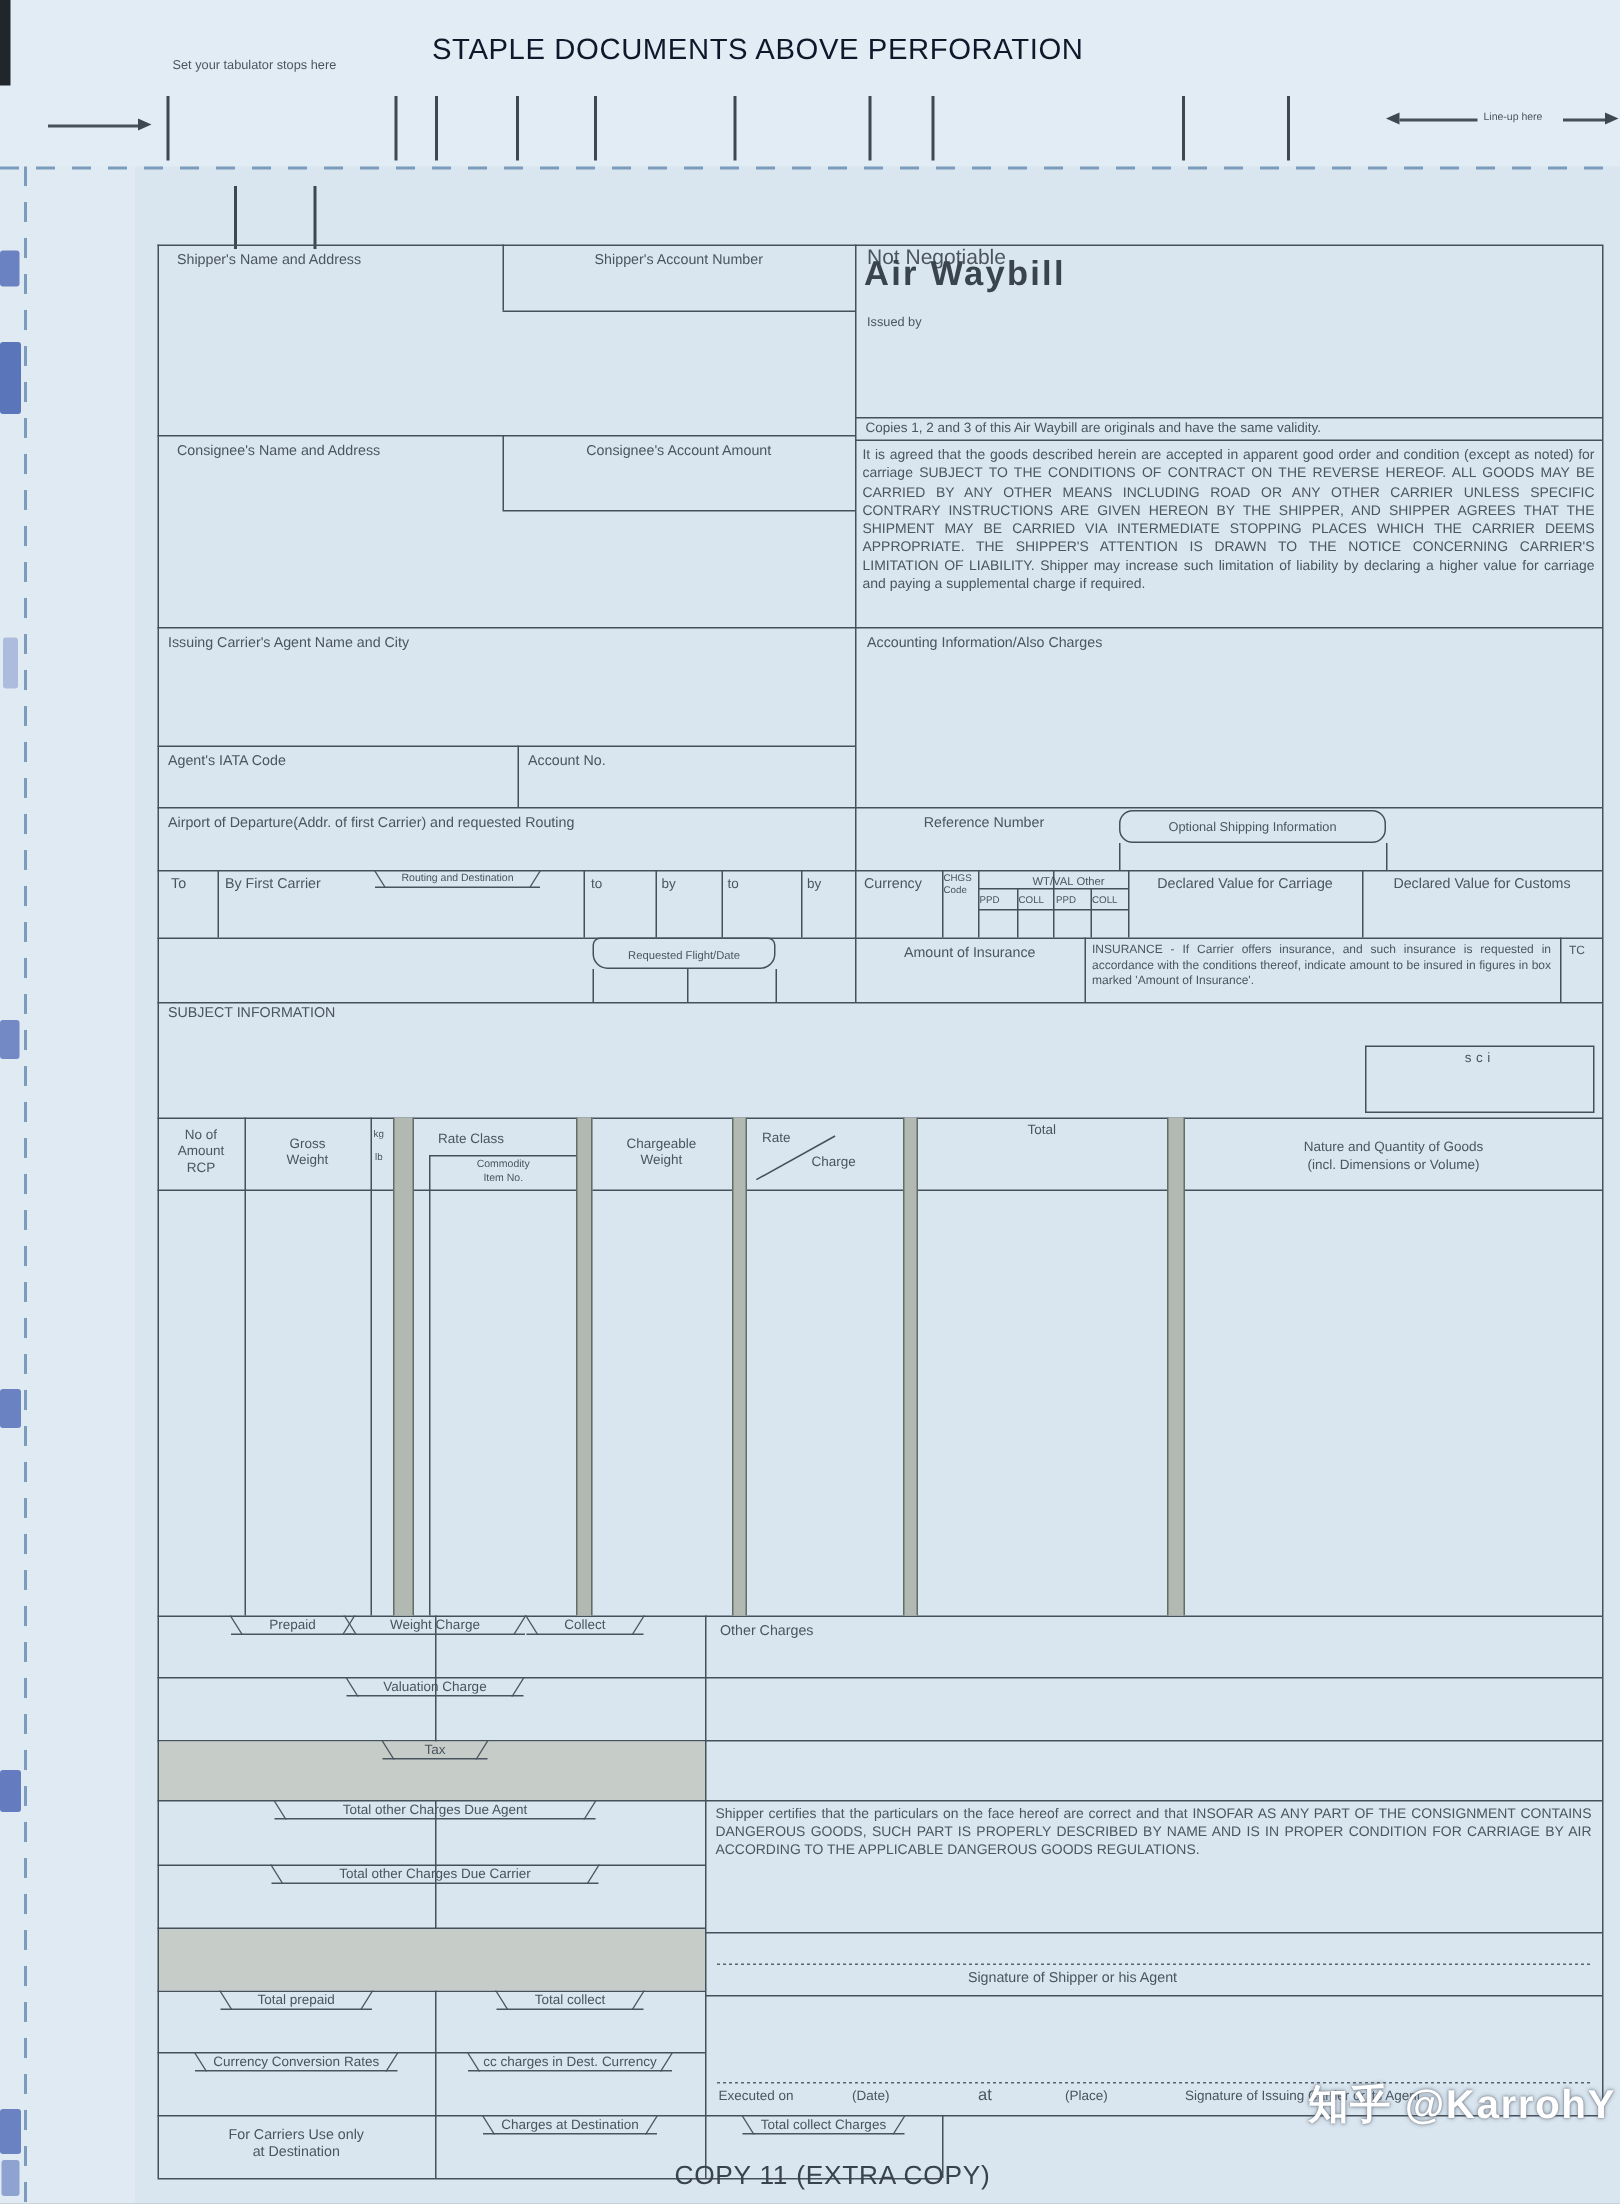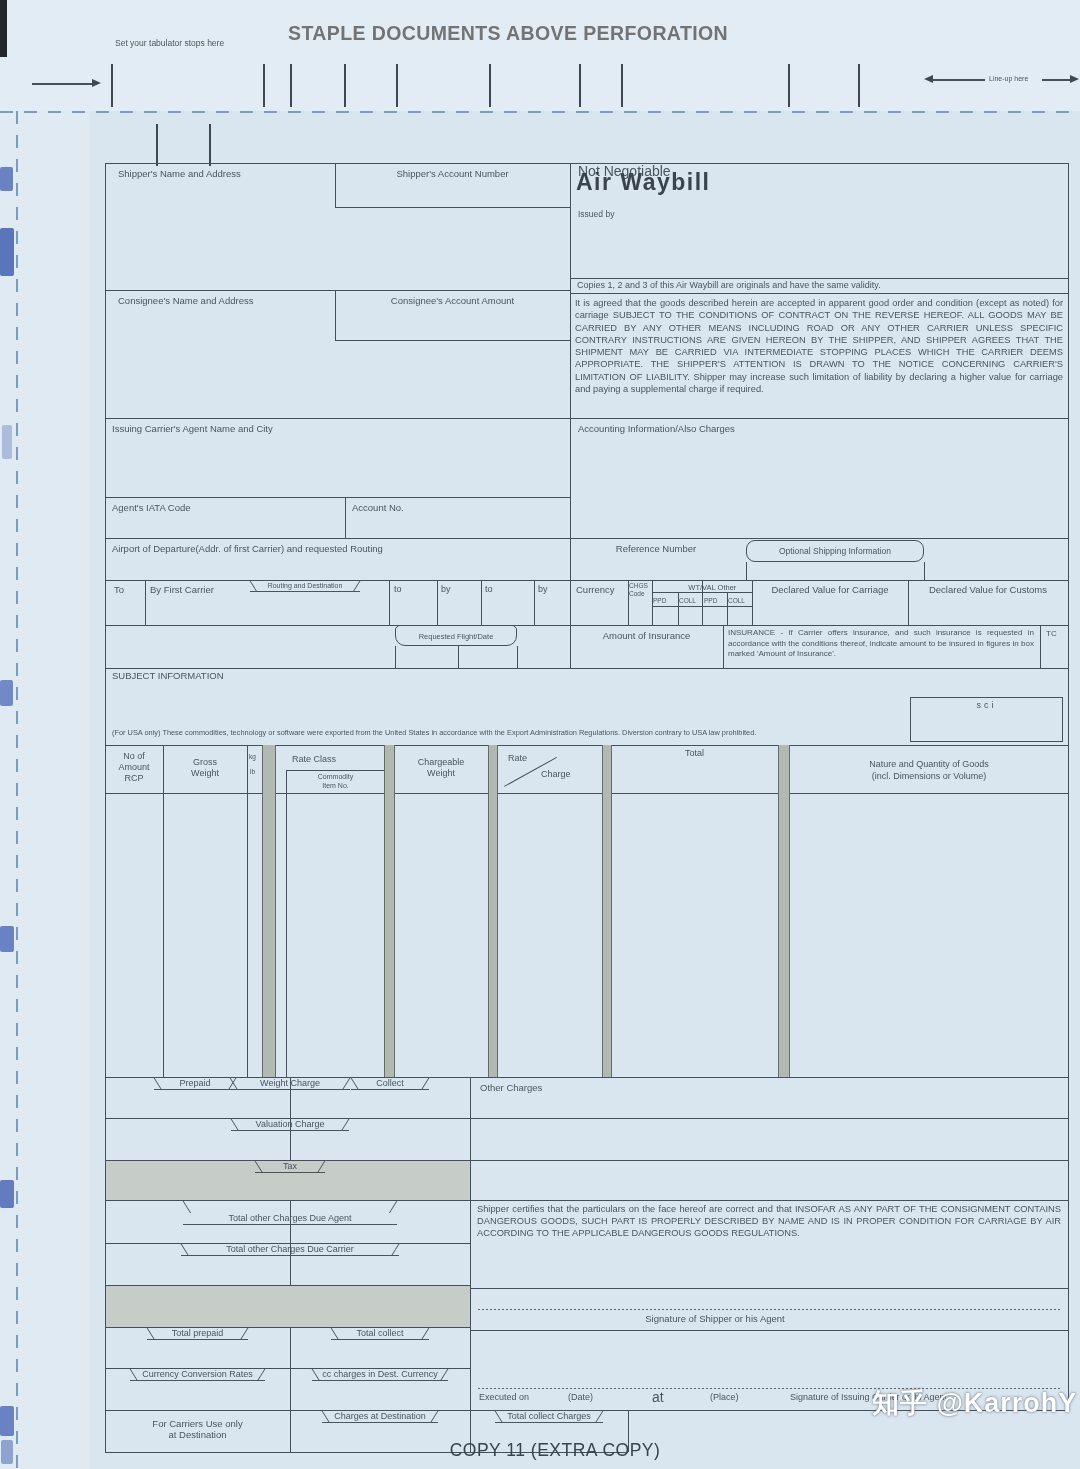--- a/index.html
+++ b/index.html
@@ -30,21 +30,21 @@
   .ah{position:absolute;width:0;height:0;}
 </style>
 </head>
 <body>
 
 <div class="paper">
   <div class="strip-left"></div>
   <div class="strip-top"></div>
 
   <div class="lb" style="left:115px;top:38px;font-size:8.5px">Set your tabulator stops here</div>
-  <div class="lb" style="left:288px;top:28px;font-size:19.5px;font-weight:bold;color:#737373;letter-spacing:.4px">STAPLE DOCUMENTS ABOVE PERFORATION</div>
+  <div class="lb" style="left:288px;top:28px;font-size:19.5px;font-weight:normal;color:#0f172a;letter-spacing:.4px">STAPLE DOCUMENTS ABOVE PERFORATION</div>
   <div class="ln" style="left:32px;top:83px;width:60px;height:2px"></div>
   <div class="ah" style="left:92px;top:79px;border-left:9px solid #3d4853;border-top:4.5px solid transparent;border-bottom:4.5px solid transparent"></div>
 
   <div class="tk" style="left:111px;top:64px;height:43px"></div>
   <div class="tk" style="left:263px;top:64px;height:43px"></div>
   <div class="tk" style="left:290px;top:64px;height:43px"></div>
   <div class="tk" style="left:344px;top:64px;height:43px"></div>
   <div class="tk" style="left:396px;top:64px;height:43px"></div>
   <div class="tk" style="left:489px;top:64px;height:43px"></div>
   <div class="tk" style="left:579px;top:64px;height:43px"></div>
@@ -196,21 +196,20 @@
     <div class="lb c" style="left:0;top:5px;width:100%;font-size:7.5px">Requested Flight/Date</div>
   </div>
   <div class="lb c" style="left:570px;top:630px;width:153px">Amount of Insurance</div>
   <div class="lb just" style="left:728px;top:628px;width:306px;font-size:8px;line-height:10.6px">INSURANCE  -  If Carrier offers insurance, and such insurance is requested in  accordance  with the conditions  thereof, indicate amount to be insured in  figures in box  marked 'Amount of Insurance'.</div>
   <div class="lb" style="left:1046px;top:628px;font-size:8px">TC</div>
 
   <div class="lb" style="left:112px;top:670px">SUBJECT INFORMATION</div>
   <div class="bx" style="left:910px;top:697px;width:153px;height:45px">
     <div class="lb c" style="left:0;top:2px;width:100%;font-size:9px;letter-spacing:3px">sci</div>
   </div>
-  <div class="lb" style="left:112px;top:729px;width:795px;font-size:7.4px;line-height:8.5px">(For USA only) These commodities, technology or software were  exported from the United States in accordance with the Export Administration Regulations. Diversion contrary to USA law prohibited.</div>
 
   <div class="lb pre c" style="left:105px;top:751px;width:58px;font-size:9px">No of
 Amount
 RCP</div>
   <div class="lb pre c" style="left:163px;top:757px;width:84px;font-size:9px">Gross
 Weight</div>
   <div class="lb" style="left:249px;top:751px;font-size:6.5px">kg</div>
   <div class="lb" style="left:250px;top:766px;font-size:6.5px">lb</div>
   <div class="lb" style="left:292px;top:754px;font-size:9px">Rate Class</div>
   <div class="lb pre c" style="left:288px;top:772px;width:95px;font-size:7px;line-height:9px">Commodity
@@ -256,21 +255,21 @@
   <div class="flw" style="left:210px;top:1160px;width:160px">
     <div class="fl">
         <i class="sl"></i>
         <span class="lbm" style="padding:0 28px">Tax</span>
         <i class="sr"></i>
       </div>
     </div>
   <div class="flw" style="left:110px;top:1200px;width:360px">
     <div class="fl">
         <i class="sl"></i>
-        <span class="lbm" style="padding:12px 45px">Total other Charges Due Agent</span>
+        <span class="lbm" style="padding:0 45px">Total other Charges Due Agent</span>
         <i class="sr"></i>
       </div>
     </div>
   <div class="flw" style="left:110px;top:1243px;width:360px">
     <div class="fl">
         <i class="sl"></i>
         <span class="lbm" style="padding:0 45px">Total other Charges Due Carrier</span>
         <i class="sr"></i>
       </div>
     </div>
@@ -319,19 +318,19 @@
       </div>
     </div>
 
   <div class="lb just" style="left:477px;top:1204px;width:584px;font-size:9.3px;line-height:11.8px">Shipper certifies that the particulars on the face hereof are correct and that INSOFAR AS ANY PART OF THE CONSIGNMENT CONTAINS DANGEROUS GOODS, SUCH PART IS PROPERLY DESCRIBED BY NAME AND IS IN PROPER CONDITION FOR CARRIAGE BY AIR ACCORDING TO THE APPLICABLE DANGEROUS GOODS REGULATIONS.</div>
   <div class="dot" style="left:478px;top:1309px;width:582px"></div>
   <div class="lb c" style="left:420px;top:1313px;width:590px">Signature of Shipper or his Agent</div>
 
   <div class="dot" style="left:478px;top:1388px;width:582px"></div>
   <div class="lb" style="left:479px;top:1392px;font-size:9px">Executed on</div>
   <div class="lb" style="left:568px;top:1392px;font-size:9px">(Date)</div>
-  <div class="lb" style="left:652px;top:1392px;font-size:14px">at</div>
+  <div class="lb" style="left:652px;top:1392px;font-size:11px">at</div>
   <div class="lb" style="left:710px;top:1392px;font-size:9px">(Place)</div>
   <div class="lb" style="left:790px;top:1392px;font-size:9px">Signature of Issuing  Carrier or its Agent</div>
 
   <div class="lb c" style="left:355px;top:1445px;width:400px;font-size:17.5px;letter-spacing:.5px;color:#39434d">COPY 11 (EXTRA  COPY)</div>
   <div class="lb" style="left:872px;top:1398px;font-size:27px;font-weight:bold;color:#ffffff;letter-spacing:1px;text-shadow:0 0 3px rgba(100,110,125,.85),0 0 1px rgba(100,110,125,.9)">知乎 @KarrohY</div>
 </div>
 
 </body></html>

